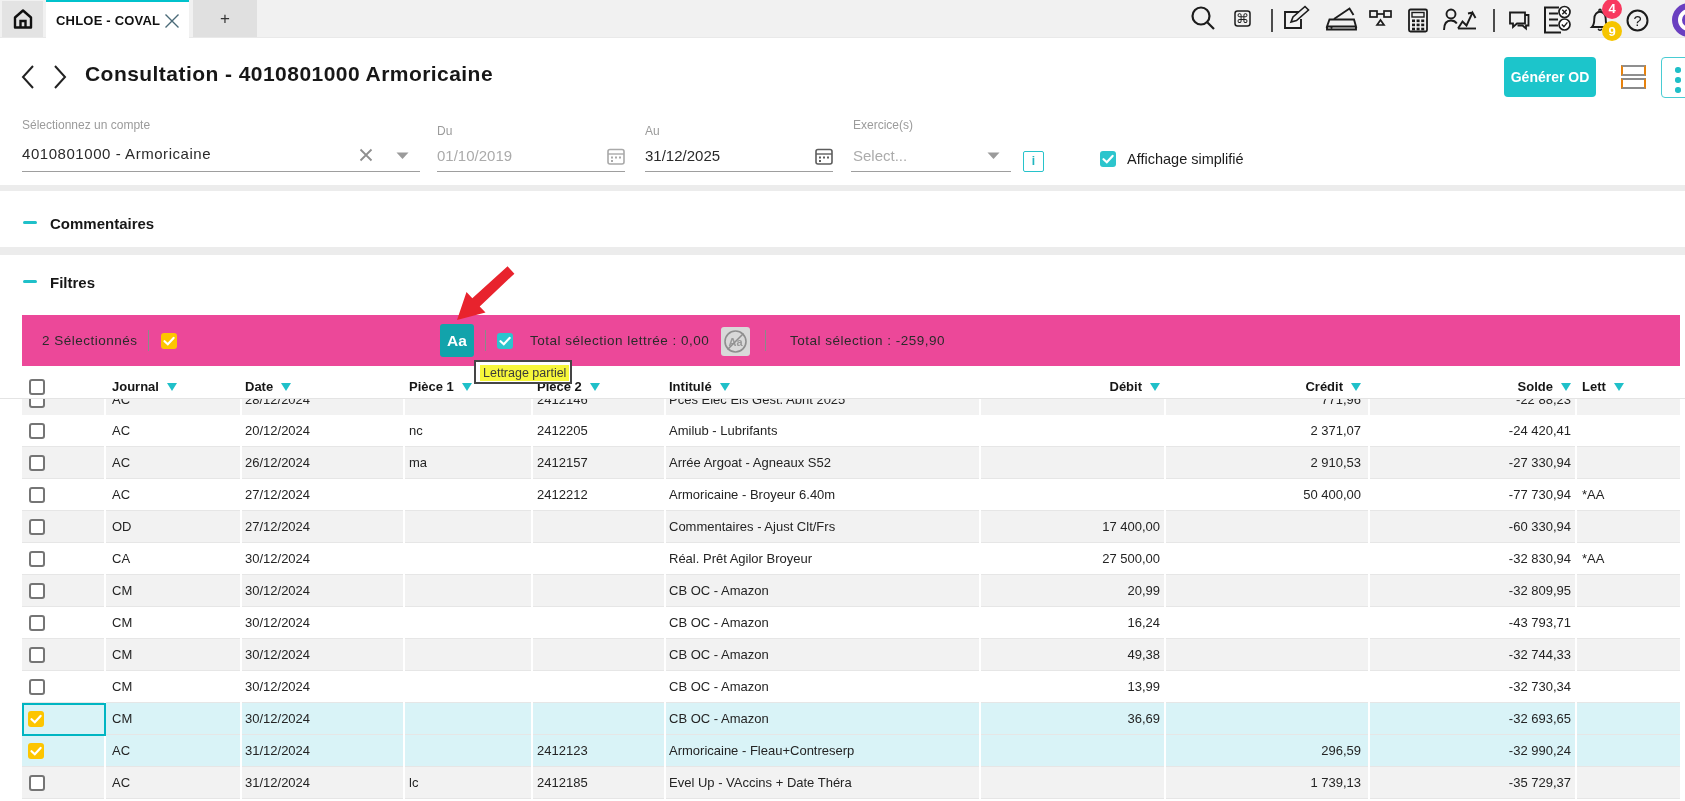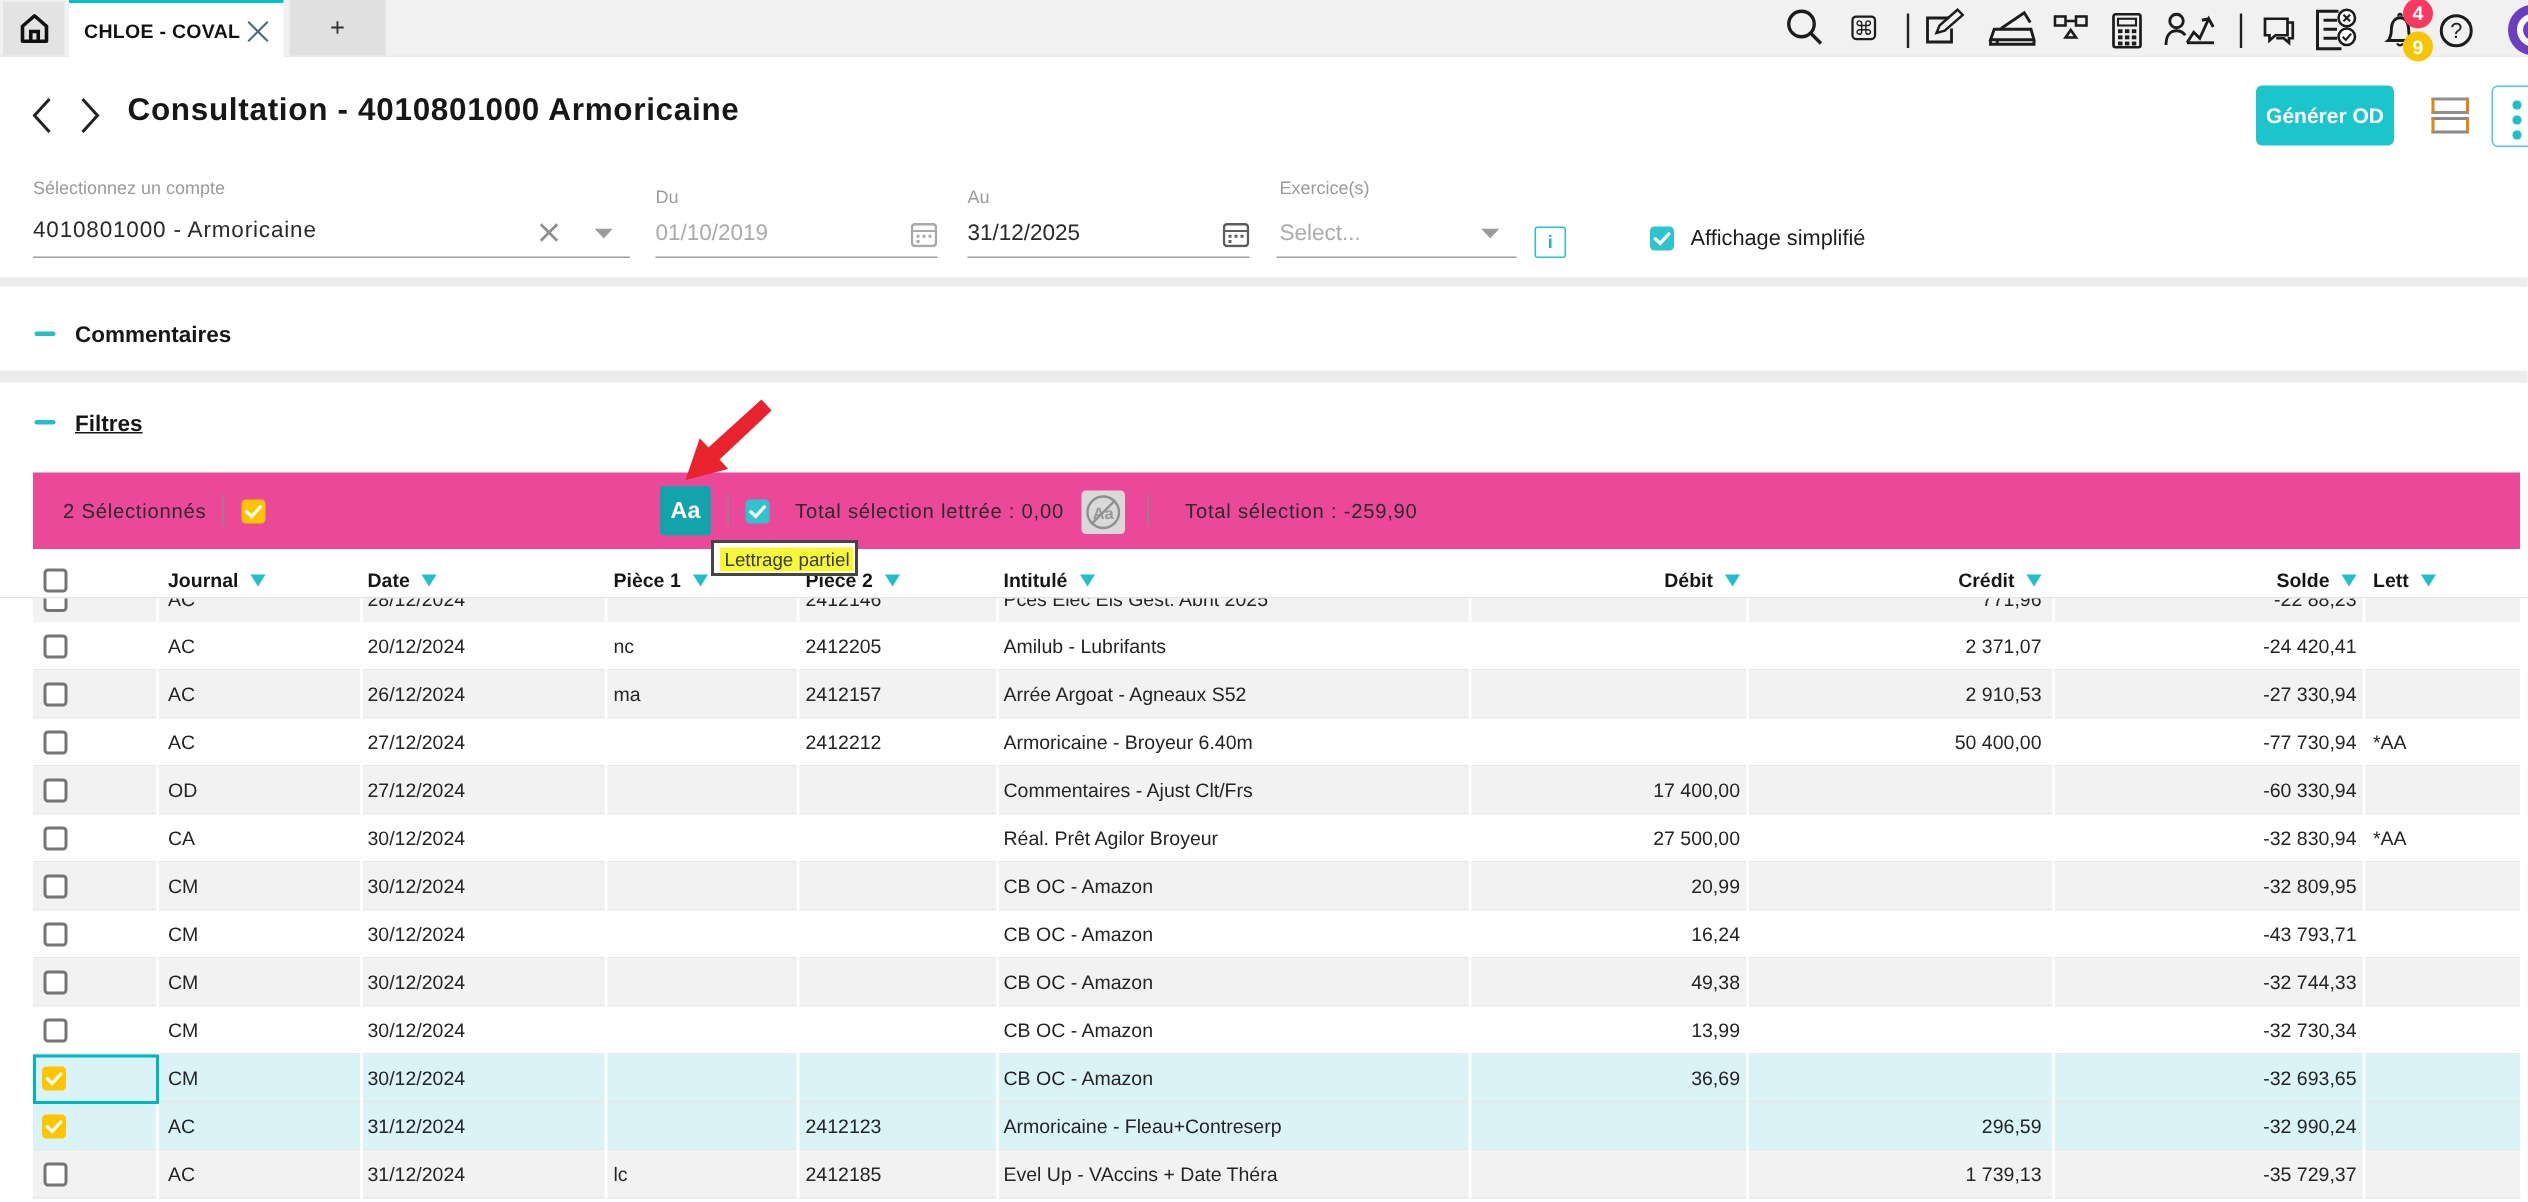--- a/index.html
+++ b/index.html
@@ -95,21 +95,21 @@
 <div class="fline" style="left:851px; width:160px;"></div>
 <div class="abs" style="left:1023px; top:151px; width:21px; height:21px; border:1.5px solid #27c3cb; border-radius:2px; color:#1fb6bf; font-size:12px; font-weight:bold; text-align:center; line-height:19px;">i</div>
 <div class="cb" style="left:1100px; top:151px; background:#2cc5cd;"></div>
 <div class="abs" style="left:1127px; top:151px; font-size:14.5px; color:#1d1d1d;">Affichage simplifié</div>
 
 <div class="gap" style="top:185px;"></div>
 <div class="dash" style="top:221px;"></div>
 <div class="sectitle" style="top:215px;">Commentaires</div>
 <div class="gap" style="top:247px; height:8px;"></div>
 <div class="dash" style="top:280px;"></div>
-<div class="sectitle" style="top:274px;text-decoration:underline;">Filtres</div>
+<div class="sectitle" style="top:274px;">Filtres</div>
 
 <div id="fbar">
   <div class="ftxt" style="left:20px;">2 Sélectionnés</div>
   <div class="fdiv" style="left:126px;"></div>
   <div class="cb ycbf" style="left:139px; top:18px; background:#fdc500;"></div>
   <div id="aabtn">Aa</div>
   <div class="fdiv" style="left:463px;"></div>
   <div class="cb" style="left:475px; top:18px; background:#2cc5cd;"></div>
   <div class="ftxt" style="left:508px;">Total sélection lettrée : 0,00</div>
   <div id="nolett"></div>

